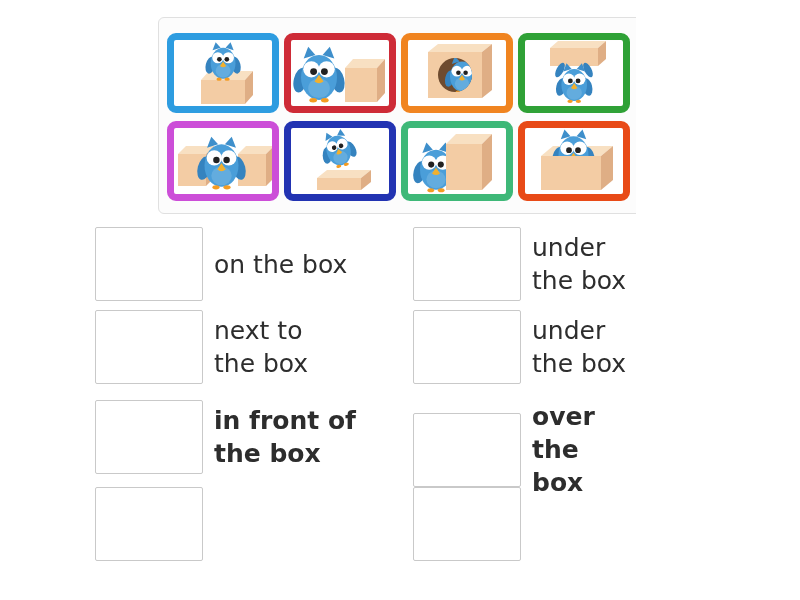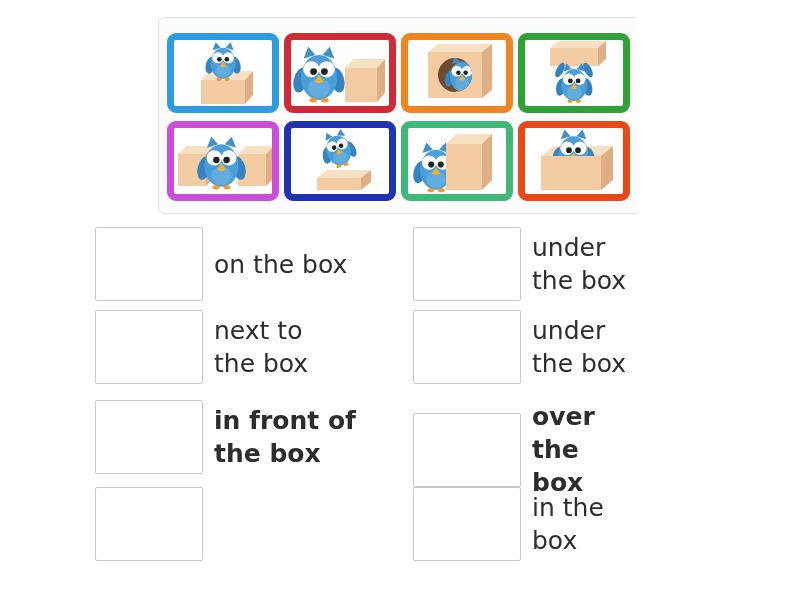--- a/index.html
+++ b/index.html
@@ -169,16 +169,15 @@
     <div class="match-label">under
 the box</div>
   </div>
   <div class="match-row col-right row-2">
     <div class="drop-zone"></div>
     <div class="match-label">over
 the box</div>
   </div>
   <div class="match-row col-right row-3">
     <div class="drop-zone"></div>
-    <div class="match-label">in the box</div>
   </div>
 
 </div>
 
 </body></html>

